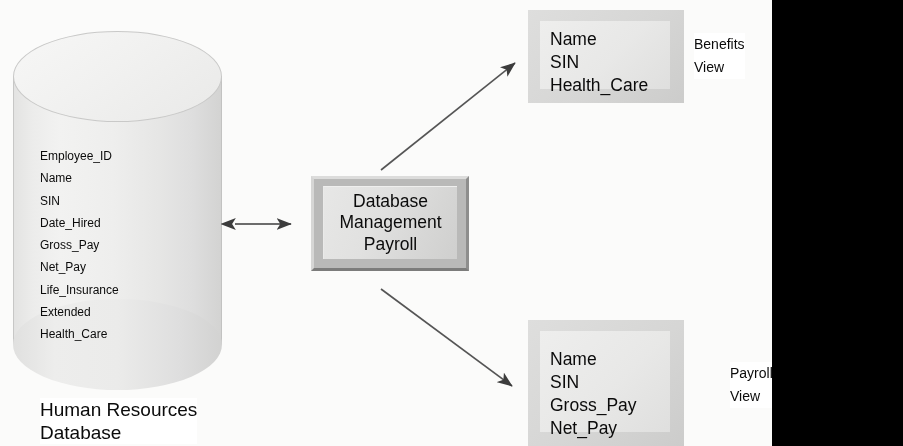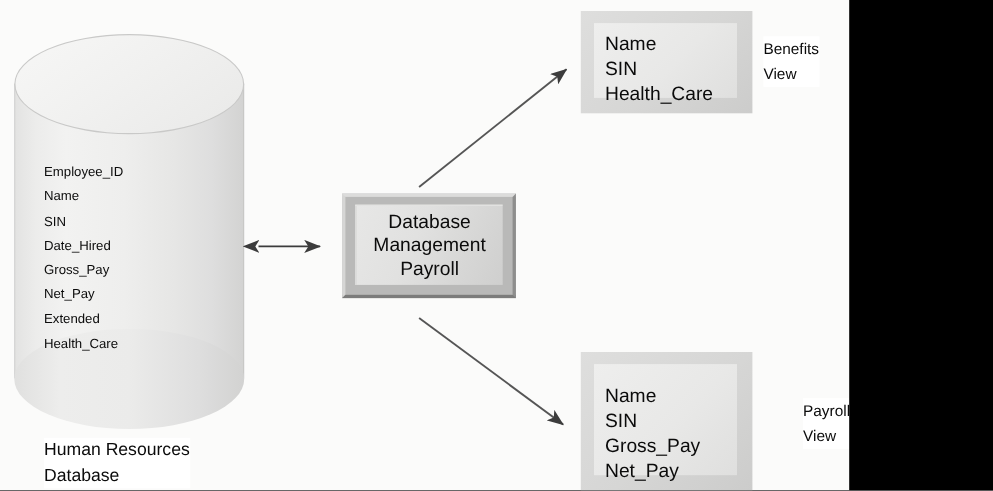--- a/index.html
+++ b/index.html
@@ -86,21 +86,21 @@
     margin-left: -5px;
     height: 19px;
     line-height: 19px;
     box-sizing: content-box;
   }
   
   #db-caption {
     position: absolute;
     left: 40px;
     top: 398px;
-    font-size: 16px;
+    font-size: 19px;
     line-height: 23px;
     color: #0b0b0b;
     background: #ffffff;
     white-space: nowrap;
   }
   
   #dbms-box {
     position: absolute;
     left: 311px;
     top: 176px;
@@ -211,20 +211,23 @@
       <span>SIN</span>
     </div>
     <div class="db-field">
       <span>Date_Hired</span>
     </div>
     <div class="db-field">
       <span>Gross_Pay</span>
     </div>
     <div class="db-field">
       <span>Net_Pay</span>
+    </div>
+    <div class="db-field">
+      <span>Life_Insurance</span>
     </div>
     <div class="db-field">
       <span>Extended</span>
     </div>
     <div class="db-field">
       <span>Health_Care</span>
     </div>
   </div>
 
   <div id="db-caption">

